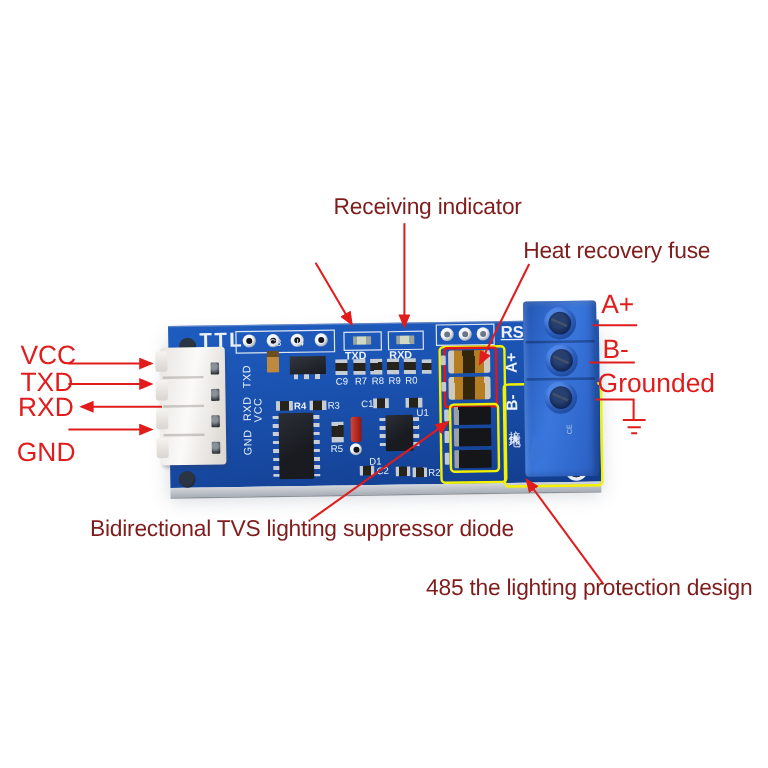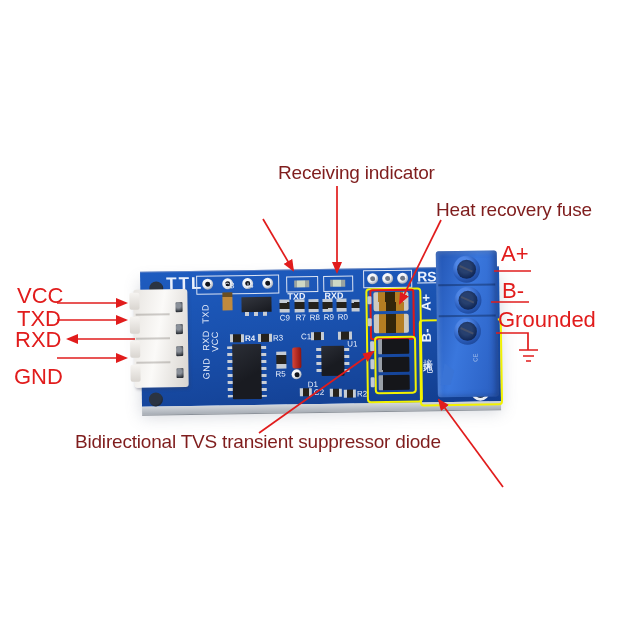--- a/index.html
+++ b/index.html
@@ -248,20 +248,21 @@
       <line x1="491" y1="302" x2="529" y2="302"></line>
       <path d="M496,333 H528 V350 M519,350 H538 M523,356 H534 M526,361 H531"></path>
     </g>
   </svg>
 
   <div class="ann" style="left:278px;top:163px;">Receiving indicator</div>
   <div class="ann" style="left:392px;top:200px;margin-left:44px;">Heat recovery fuse</div>
   <div class="rt-ann" style="left:501px;top:243px;">A+</div>
   <div class="rt-ann" style="left:502px;top:280px;">B-</div>
   <div class="rt-ann" style="left:498px;top:309px;">Grounded</div>
-  <div class="ann" style="left:75px;top:432px;">Bidirectional TVS transient suppressor diode</div>
+  <div class="ann" style="left:75px;top:432px;">Bidirectional TVS lighting suppressor diode</div>
+  <div class="ann" style="left:355px;top:481px;">485 the lighting protection design</div>
 
   <div class="pin-ann" style="left:17px;top:285px;">VCC</div>
   <div class="pin-ann" style="left:17px;top:308px;">TXD</div>
   <div class="pin-ann" style="left:15px;top:329px;">RXD</div>
   <div class="pin-ann" style="left:14px;top:338px;margin-top:28px;">GND</div>
 
 </div>
 
 </body></html>

